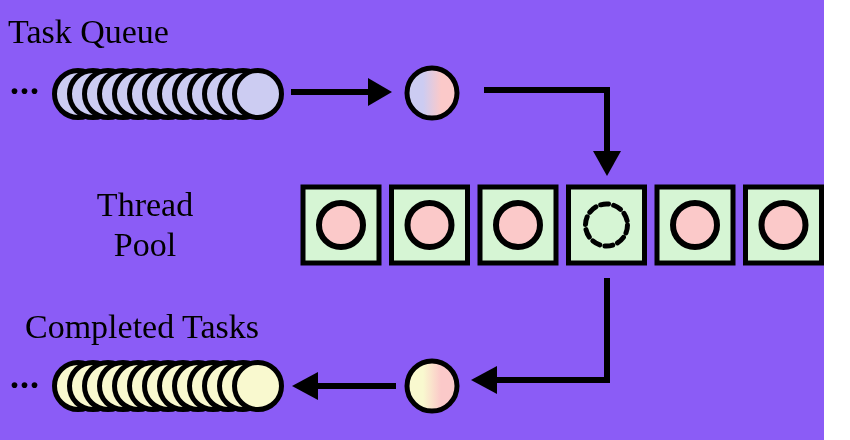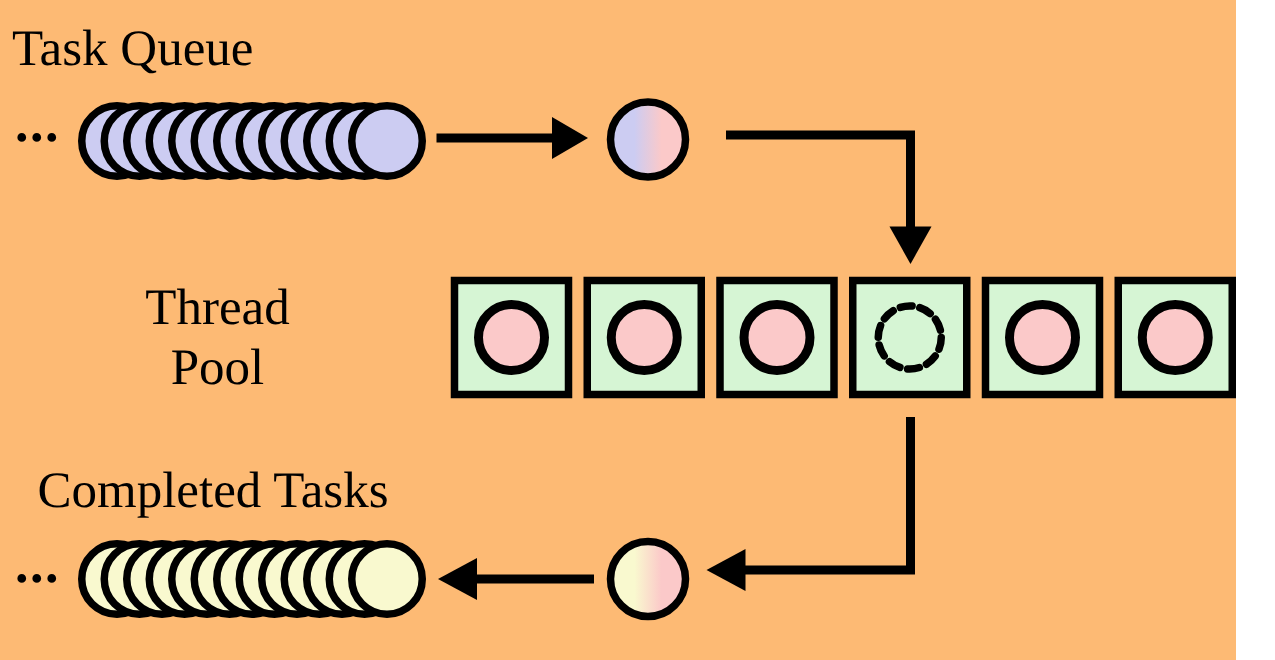--- a/index.html
+++ b/index.html
@@ -7,21 +7,21 @@
     padding: 0;
     background: #ffffff;
     width: 850px;
     height: 440px;
     overflow: hidden;
   }
   .stage {
     position: relative;
     width: 824px;
     height: 440px;
-    background: #fdba74;
+    background: #8b5cf6;
   }
   svg text {
     font-family: "Liberation Serif", "DejaVu Serif", serif;
     fill: #000000;
   }
   .diagram-label { font-size: 34px; }
   .ellipsis-label { font-size: 36px; font-weight: bold; letter-spacing: 1px; }
   .arrow-line {
     stroke: #000000;
     stroke-width: 6;

